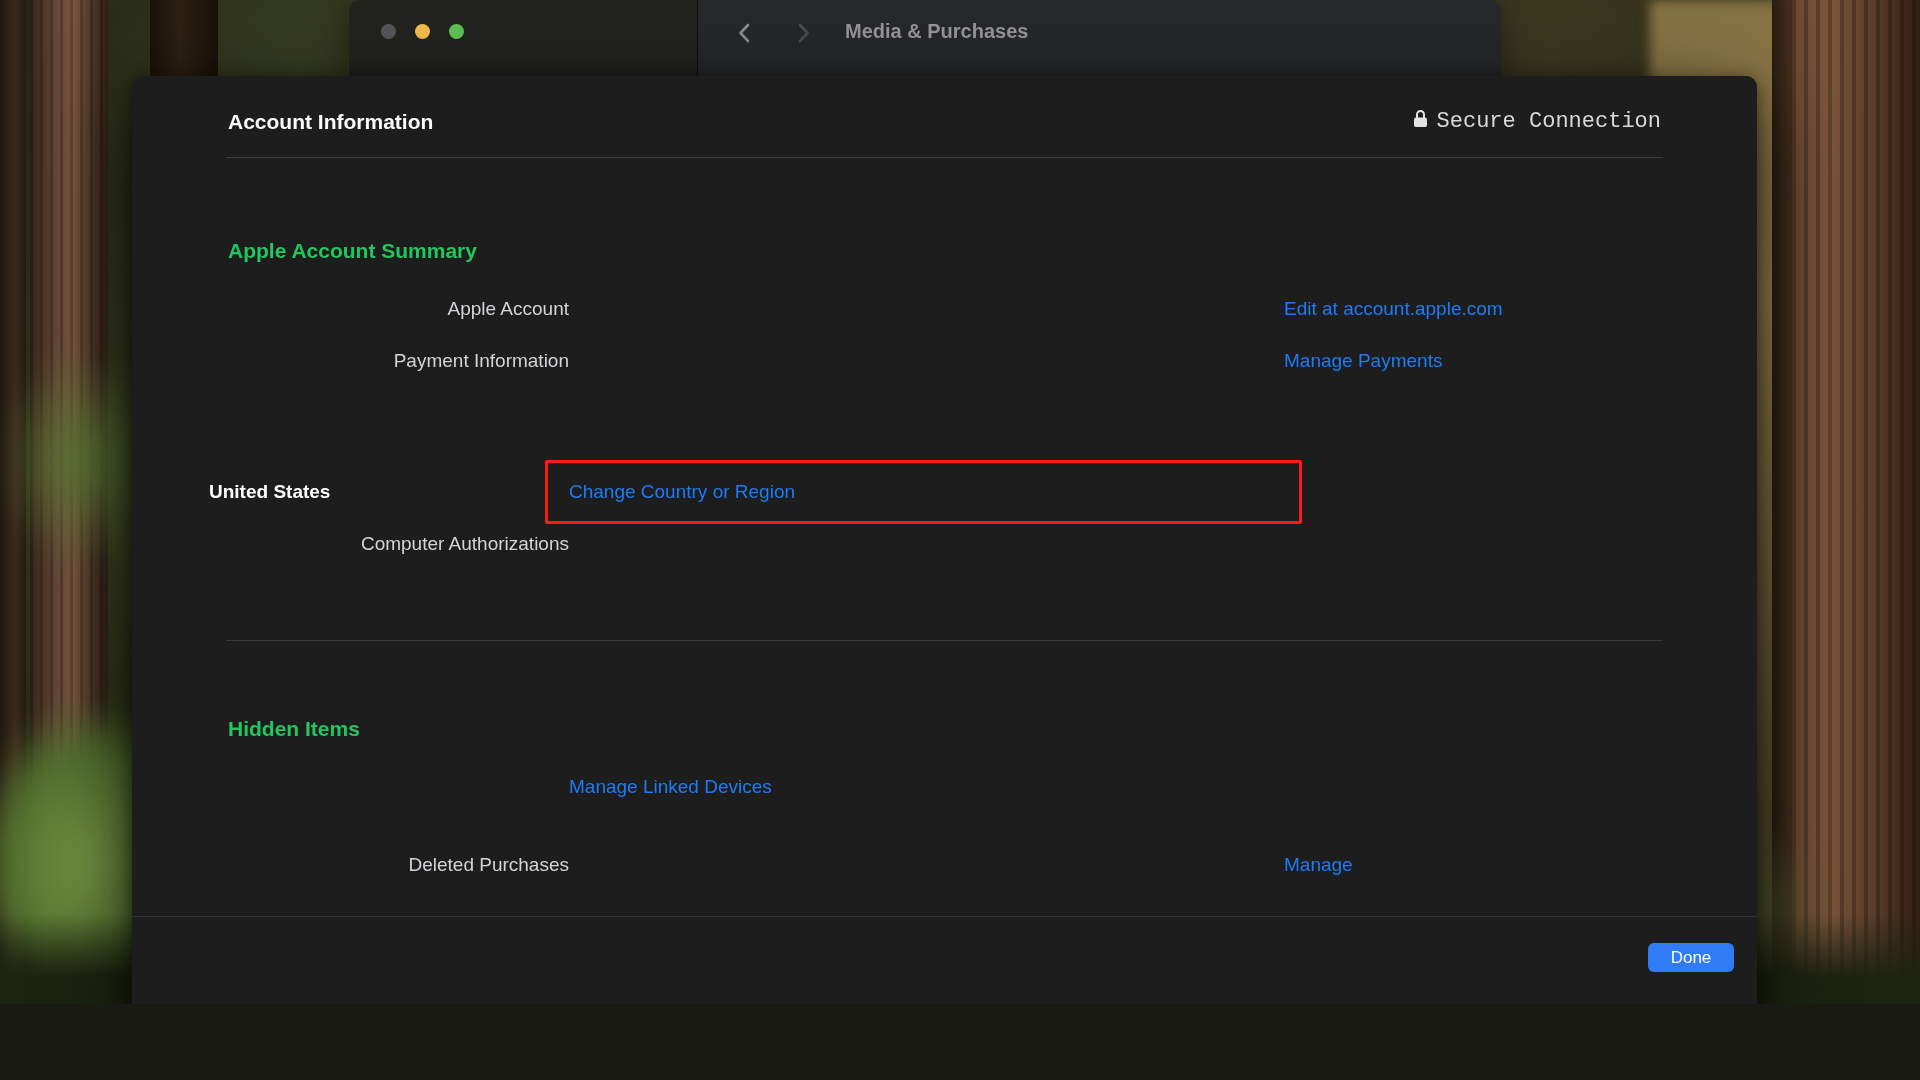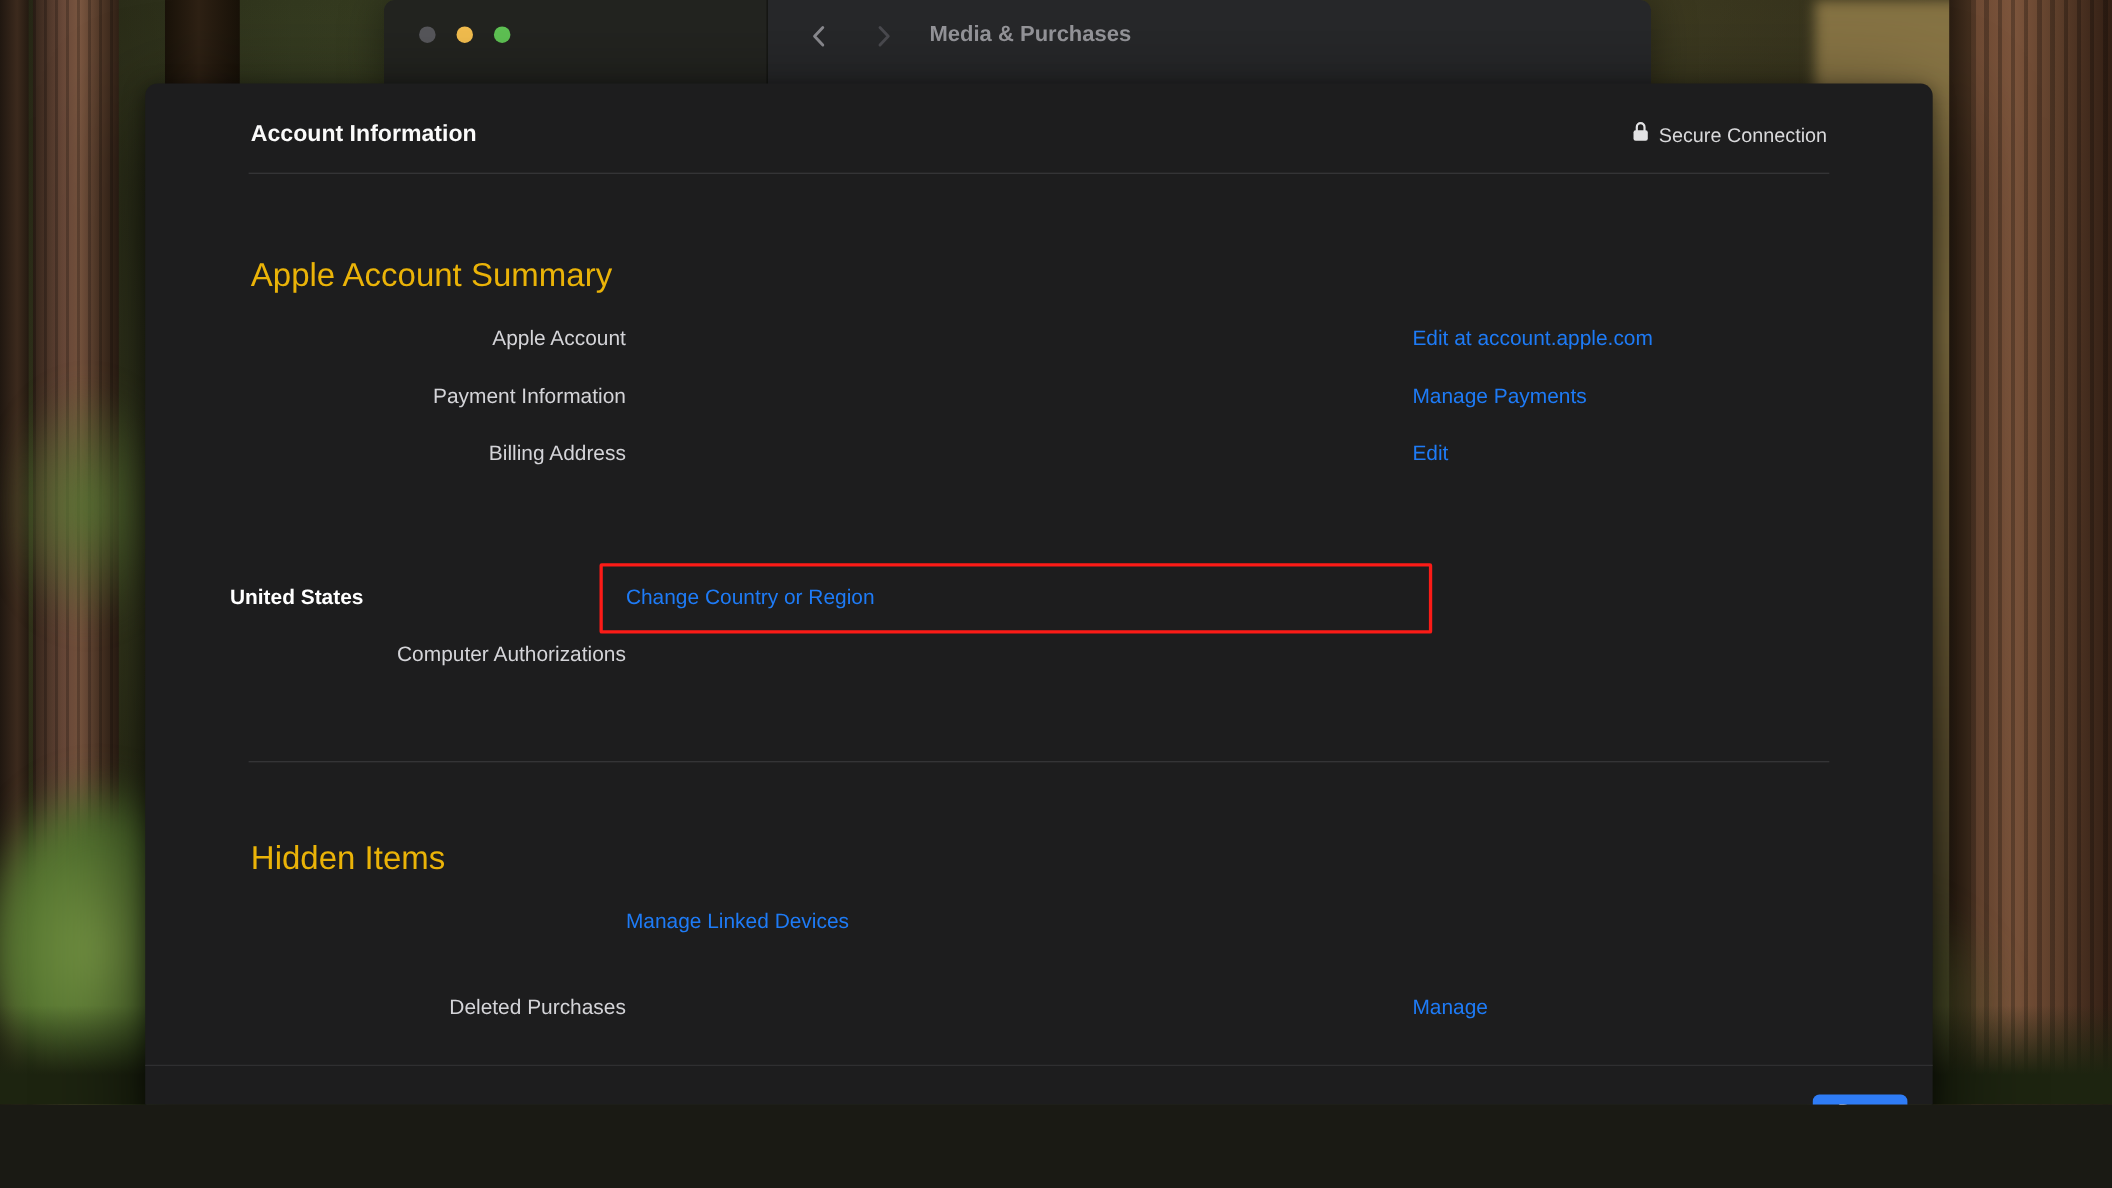--- a/index.html
+++ b/index.html
@@ -67,28 +67,28 @@
 
   
   .dialog {
     position: absolute; left: 132px; top: 76px; width: 1625px; height: 973px;
     background: #1d1d1e; border-radius: 11px;
     box-shadow: 0 30px 90px rgba(0,0,0,.75), 0 4px 18px rgba(0,0,0,.5);
     font-size: 19px; color: #d6d6da;
   }
   .dlg-header { display: flex; justify-content: space-between; align-items: center; height: 81px; padding: 10px 96px 0; }
   .dlg-title { font-size: 21px; font-weight: 700; color: #fafafa; }
-  .secure { display: flex; align-items: flex-end; gap: 9px; font-size: 18px; color: #d9d9db; }
+  .secure { display: flex; align-items: center; gap: 9px; font-size: 22px; color: #d9d9db; font-family: Liberation Mono, monospace; }
 
   .hr-pad  { border: none; border-top: 1px solid #3b3b3d; margin: 0 94px; height: 0; }
   .hr-full { border: none; border-top: 1px solid #323234; margin: 0; height: 0; }
   .mt70 { margin-top: 70px; }
   .mt25 { margin-top: 25px; }
 
-  .section-heading { font-size: 30px; font-weight: 400; color: #eab308; line-height: 26px; margin: 80px 0 0 96px; }
+  .section-heading { font-size: 21px; font-weight: 700; color: #22c55e; line-height: 26px; margin: 80px 0 0 96px; }
   .section-heading.second { margin-top: 75px; }
 
   .rows { margin-top: 19px; }
   .row { display: grid; grid-template-columns: 393px 715px auto; align-items: center; height: 52px; padding-left: 44px; }
   .row .lbl { text-align: right; color: #d4d4d8; }
   .row .val { padding-left: 33px; font-weight: 700; color: #ffffff; }
   .lnk { color: var(--link_blue, #1e7bf6); cursor: pointer; white-space: nowrap; }
   .spacer { height: 79px; }
   .gap-top { margin-top: 26px; }
 
@@ -170,25 +170,20 @@
       <div class="row">
         <span class="lbl">Apple Account</span>
         <span class="val"></span>
         <span class="lnk">Edit at account.apple.com</span>
       </div>
       <div class="row">
         <span class="lbl">Payment Information</span>
         <span class="val"></span>
         <span class="lnk">Manage Payments</span>
       </div>
-      <div class="row">
-        <span class="lbl">Billing Address</span>
-        <span class="val"></span>
-        <span class="lnk">Edit</span>
-      </div>
 
       <div class="spacer"></div>
 
       <div class="row">
         <span class="val">United States</span>
         <span class="annotated">
           <span class="red-box"></span>
           <span class="lnk">Change Country or Region</span>
         </span>
       </div>

